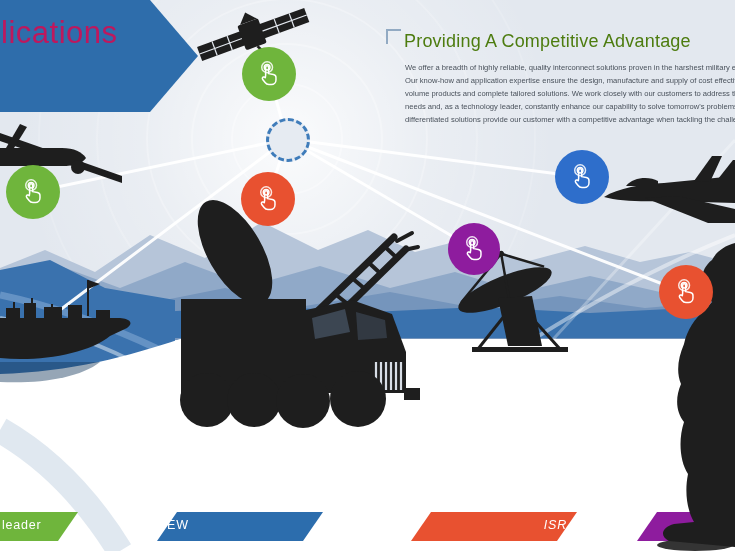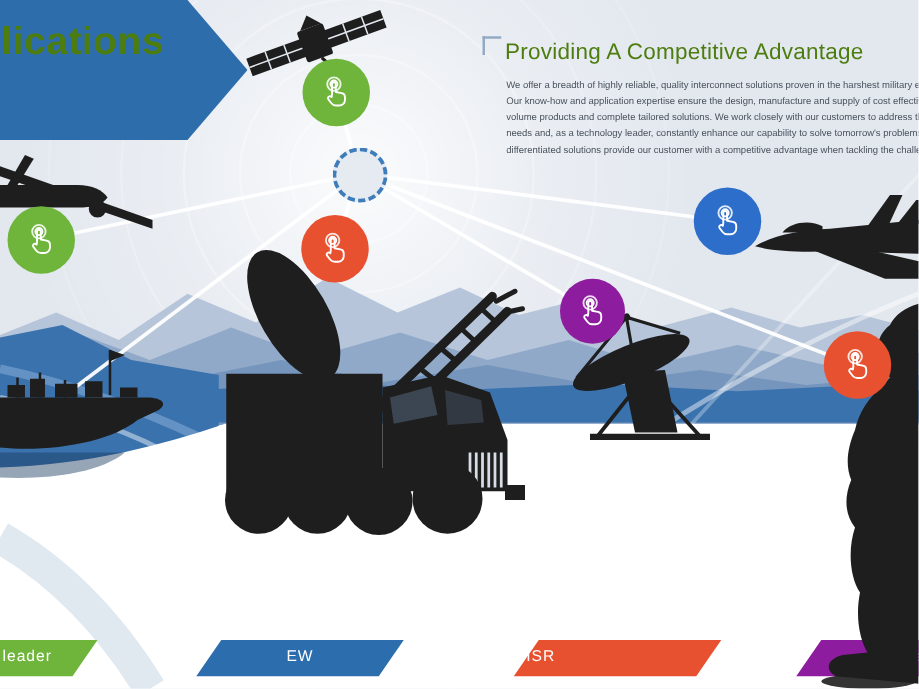--- a/index.html
+++ b/index.html
@@ -12,21 +12,21 @@
 
   
   .flag{
     position:absolute;left:0;top:0;width:200px;height:112px;z-index:5;
     background:#2e6dab;
     -webkit-clip-path:polygon(0 0,150px 0,198px 56px,150px 112px,0 112px);
     clip-path:polygon(0 0,150px 0,198px 56px,150px 112px,0 112px);
   }
   .flag-title{
     position:absolute;left:1px;top:15px;z-index:6;
-    color:#4d7c0f;font-size:31px;font-weight:700;letter-spacing:.5px;white-space:nowrap;
+    color:#be185d;font-size:31px;font-weight:400;letter-spacing:.5px;white-space:nowrap;
   }
 
   
   .bracket{
     position:absolute;left:386px;top:29px;width:13px;height:13px;z-index:5;
     border-left:2px solid #92aac3;border-top:2px solid #92aac3;
   }
   .heading{
     position:absolute;left:404px;top:31px;width:331px;z-index:5;
     color:#4d7c0f;font-size:18px;font-weight:400;letter-spacing:.2px;white-space:nowrap;overflow:hidden;
@@ -67,22 +67,22 @@
   }
   .cat-comms{left:-78px;background:#6fb53c;}
   .cat-ew{left:167px;background:#2c6dad;}
   .cat-isr{left:421px;background:#e85130;}
   .cat-radar{left:647px;background:#8e1c9e;}
   .cat-label{
     position:absolute;top:519px;z-index:2;color:#ffffff;
     font-size:12.5px;font-weight:500;letter-spacing:.8px;line-height:1;white-space:nowrap;
   }
   .l-comms{left:2px;}
-  .l-ew{left:167px;width:146px;text-align:center;}
-  .l-isr{left:421px;width:146px;text-align:left;}
+  .l-ew{left:167px;width:146px;}
+  .l-isr{left:421px;width:146px;text-align:right;font-style:italic;}
   .l-radar{left:723px;}
   .hidden-defs{position:absolute;width:0;height:0;overflow:hidden;}
 </style>
 </head>
 <body>
 
 <div class="stage">
 
   <svg class="hidden-defs" aria-hidden="true">
     <defs>

